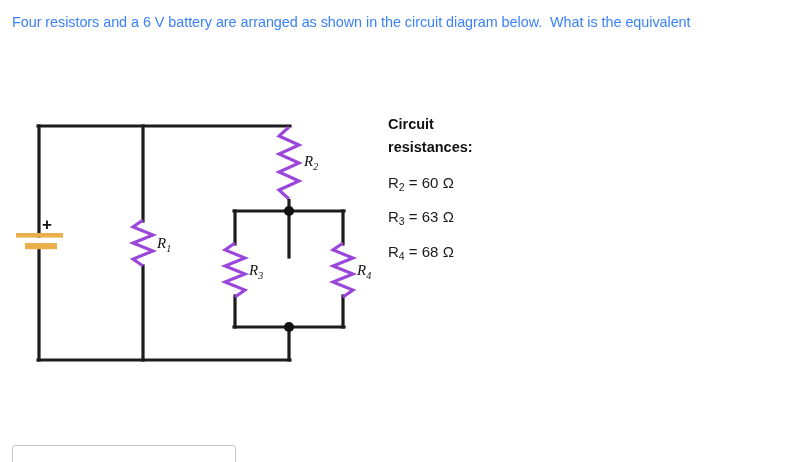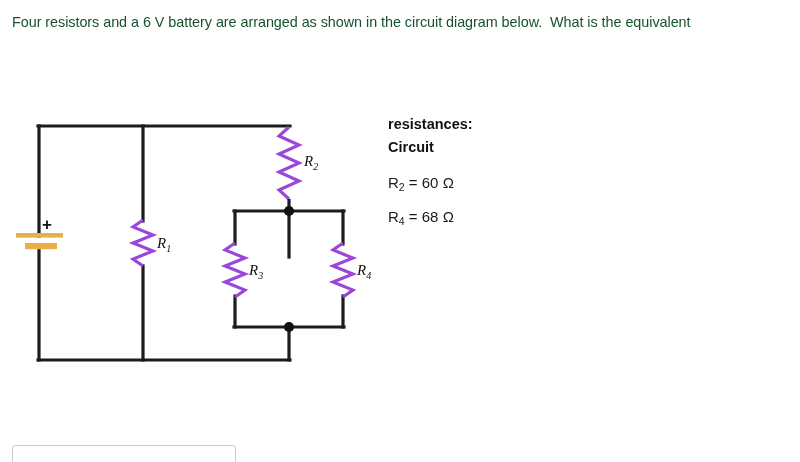--- a/index.html
+++ b/index.html
@@ -18,21 +18,21 @@
   }
 
   
   #question-prompt {
     position: absolute;
     left: 12px;
     top: 10px;
     width: 776px;
     font-size: 14.4px;
     line-height: 1.72;
-    color: #14532d;
+    color: #3b82f6;
     letter-spacing: -0.05px;
   }
   #question-prompt .ln { display: block; white-space: pre; }
 
   
   #circuit-diagram {
     position: absolute;
     left: 0px;
     top: 96px;
     width: 400px;
@@ -175,23 +175,24 @@
     <g>
       <text class="rlabel" x="304" y="70">R<tspan class="rlabel-sub" dy="4">2</tspan></text>
       <text class="rlabel" x="157" y="152">R<tspan class="rlabel-sub" dy="4">1</tspan></text>
       <text class="rlabel" x="249" y="179">R<tspan class="rlabel-sub" dy="4">3</tspan></text>
       <text class="rlabel" x="357" y="179">R<tspan class="rlabel-sub" dy="4">4</tspan></text>
     </g>
   </svg>
 </div>
 
 <div id="resistance-legend">
+  <div class="legend-heading">Circuit</div>
   <div class="legend-heading">resistances:</div>
-  <div class="legend-heading">Circuit</div>
 
 
   <div class="legend-row"><span>R</span><span class="sub">2</span><span> = 60 Ω</span></div>
 
+  <div class="legend-row"><span>R</span><span class="sub">3</span><span> = 63 Ω</span></div>
 
   <div class="legend-row"><span>R</span><span class="sub">4</span><span> = 68 Ω</span></div>
 </div>
 
 <input id="answer-input" type="text" placeholder="" style="">
 
 </body></html>

